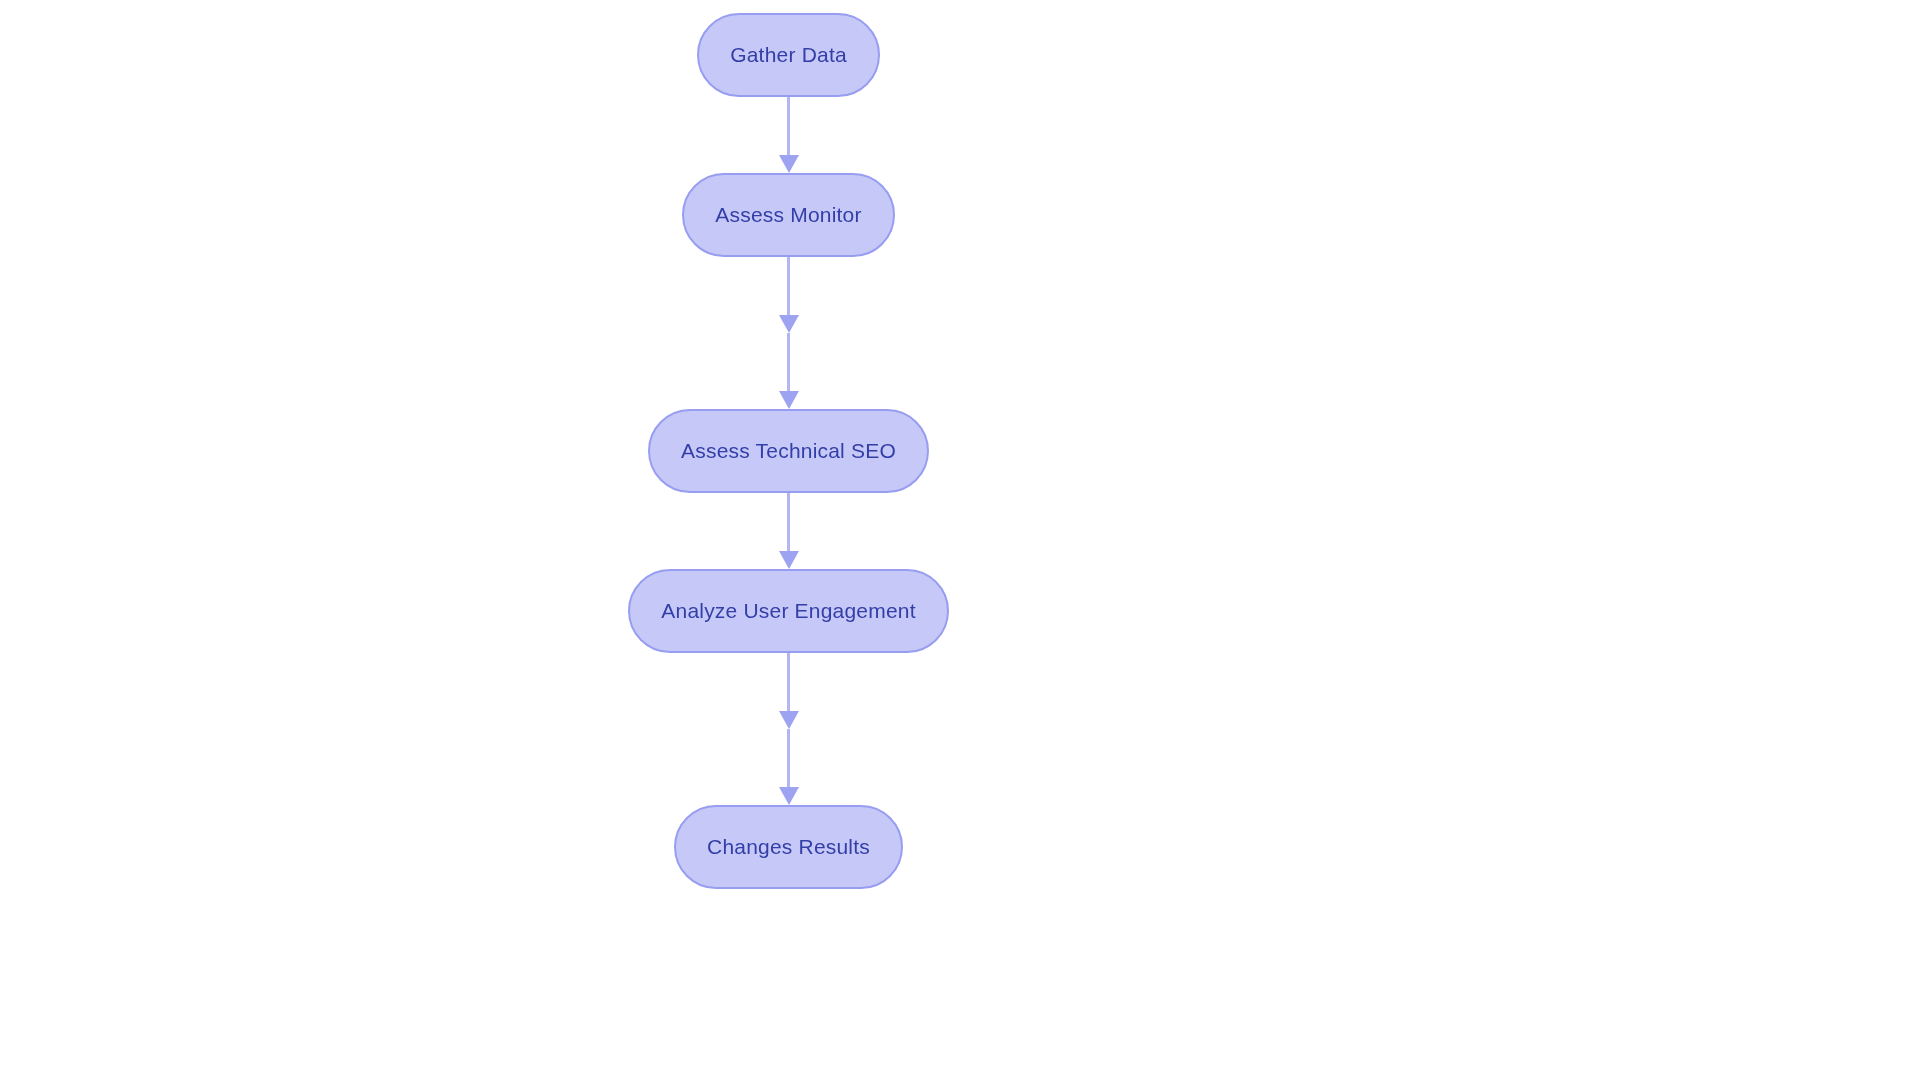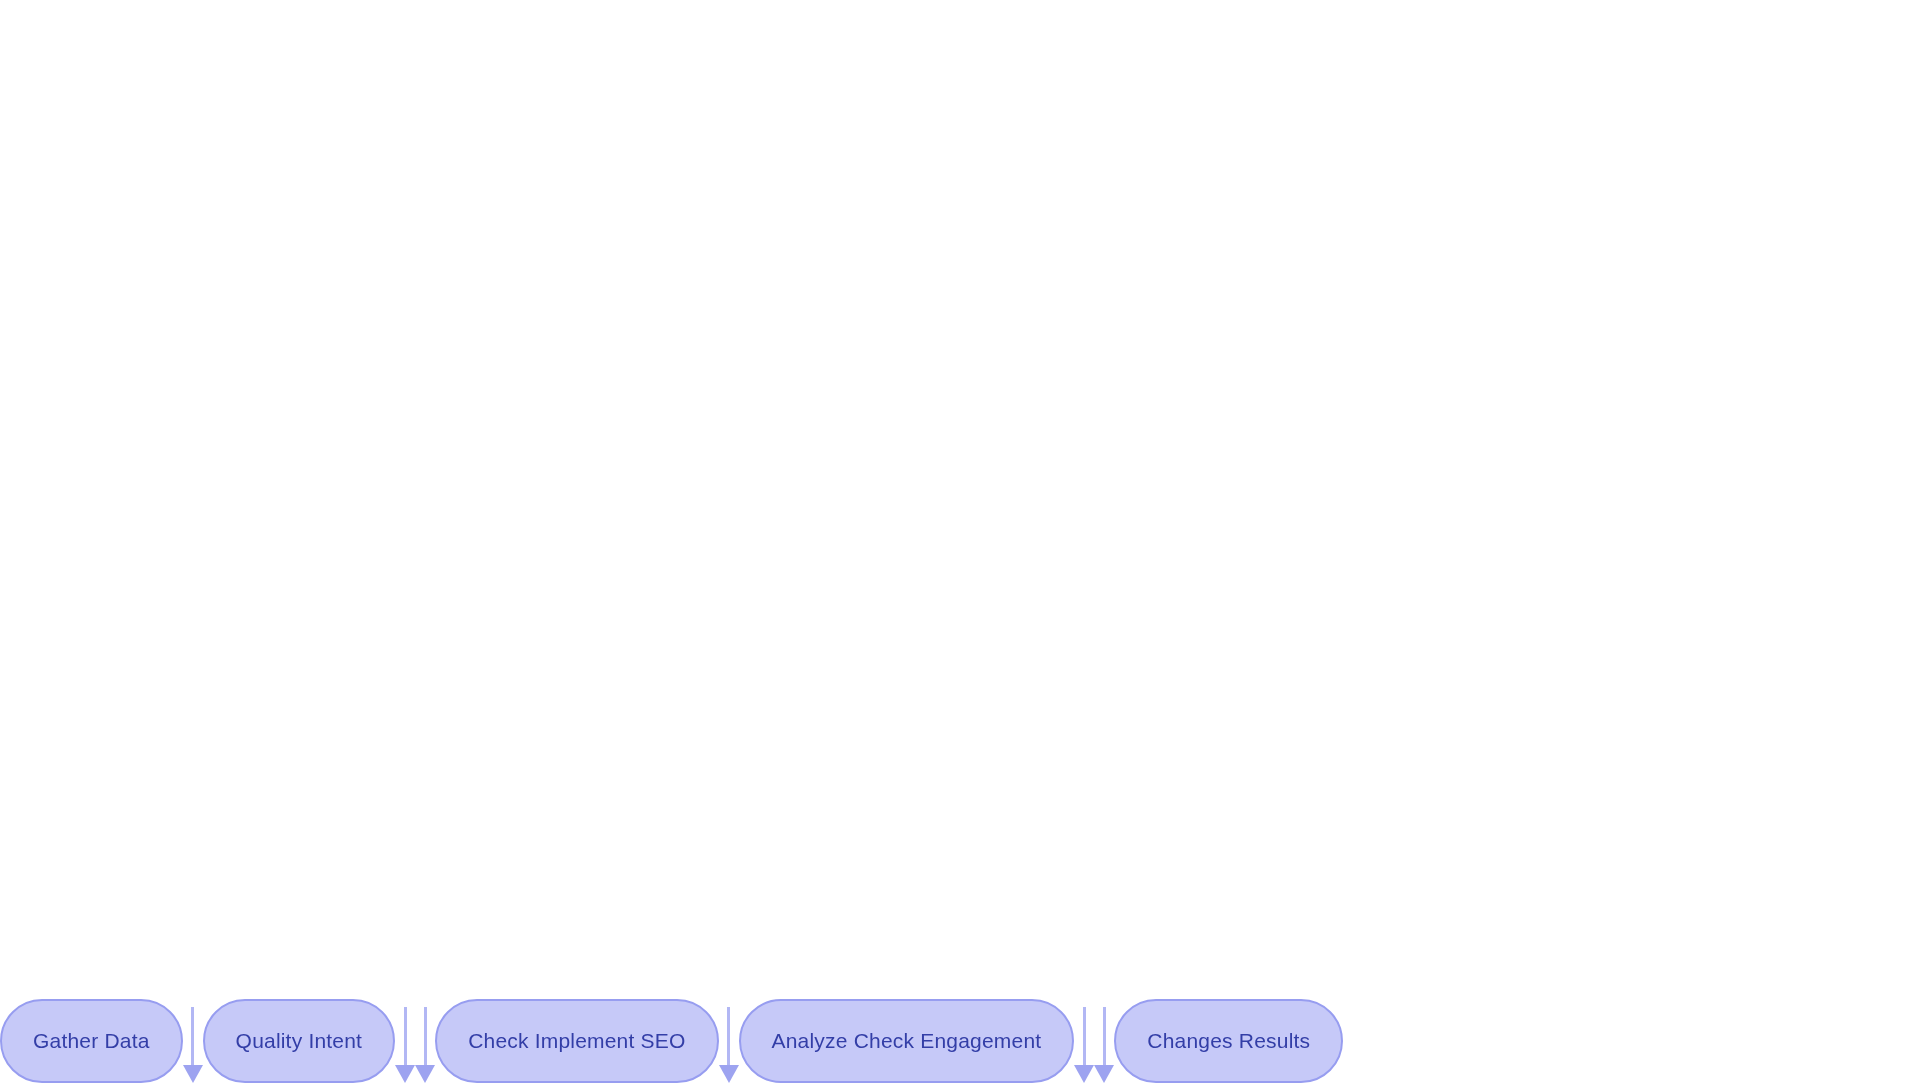--- a/index.html
+++ b/index.html
@@ -16,22 +16,22 @@
     height: 1083px;
     background: var(--background, #ffffff);
     font-family: "Liberation Sans", sans-serif;
     overflow: hidden;
   }
   .canvas {
     width: 1577px;
     height: 1083px;
     padding-top: 13px;
     display: flex;
-    flex-direction: row;
-    align-items: flex-end;
+    flex-direction: column;
+    align-items: center;
   }
   .node {
     height: 84px;
     min-width: 150px;
     padding: 0 31px;
     display: flex;
     align-items: center;
     justify-content: center;
     background: var(--node-fill, #c6c9f8);
     border: 2px solid var(--node-border, #979df0);
@@ -71,45 +71,45 @@
   <div class="node">
     <span>Gather Data</span>
   </div>
 
   <div class="arrow">
     <div class="arrow-line"></div>
     <div class="arrow-head"></div>
   </div>
 
   <div class="node">
-    <span>Quality Intent</span>
+    <span>Assess Monitor</span>
   </div>
 
   <div class="arrow">
     <div class="arrow-line"></div>
     <div class="arrow-head"></div>
   </div>
 
 
   <div class="arrow">
     <div class="arrow-line"></div>
     <div class="arrow-head"></div>
   </div>
 
   <div class="node">
-    <span>Check Implement SEO</span>
+    <span>Assess Technical SEO</span>
   </div>
 
   <div class="arrow">
     <div class="arrow-line"></div>
     <div class="arrow-head"></div>
   </div>
 
   <div class="node">
-    <span>Analyze Check Engagement</span>
+    <span>Analyze User Engagement</span>
   </div>
 
   <div class="arrow">
     <div class="arrow-line"></div>
     <div class="arrow-head"></div>
   </div>
 
 
   <div class="arrow">
     <div class="arrow-line"></div>

